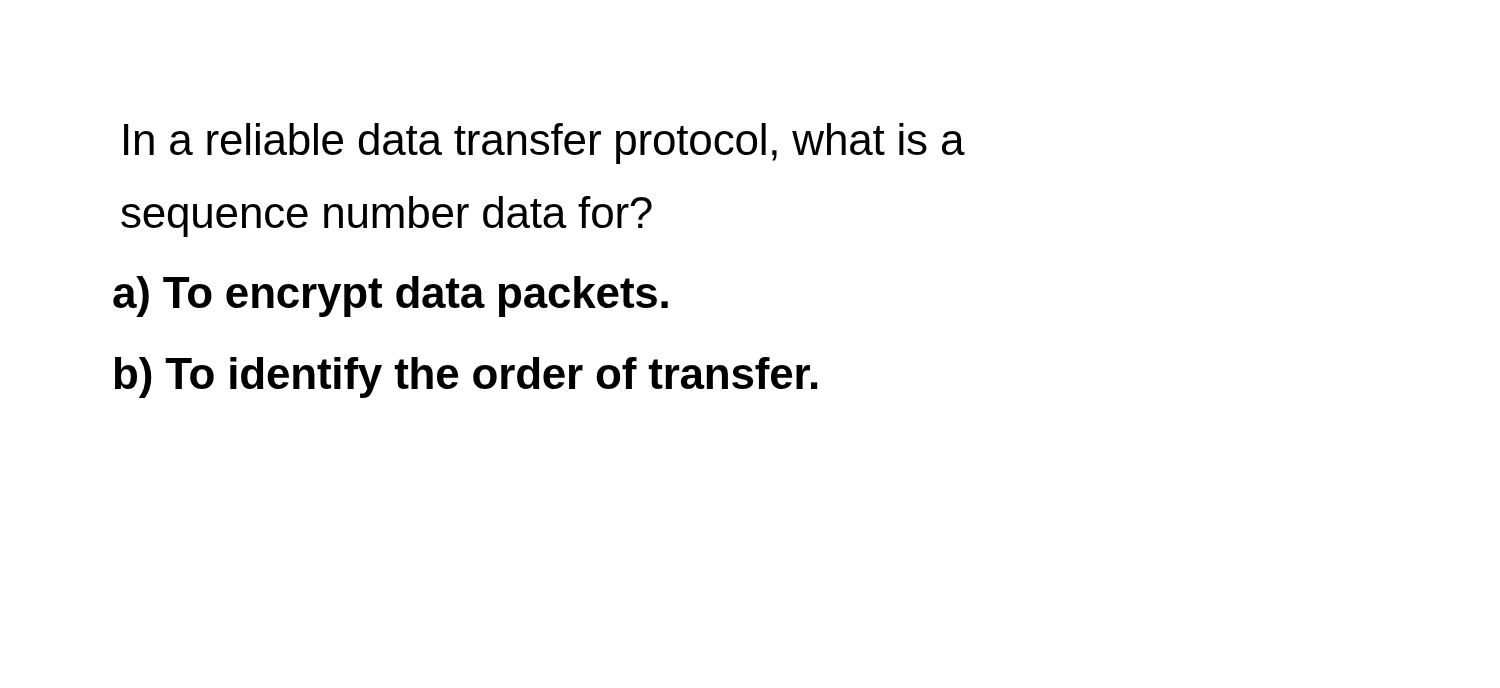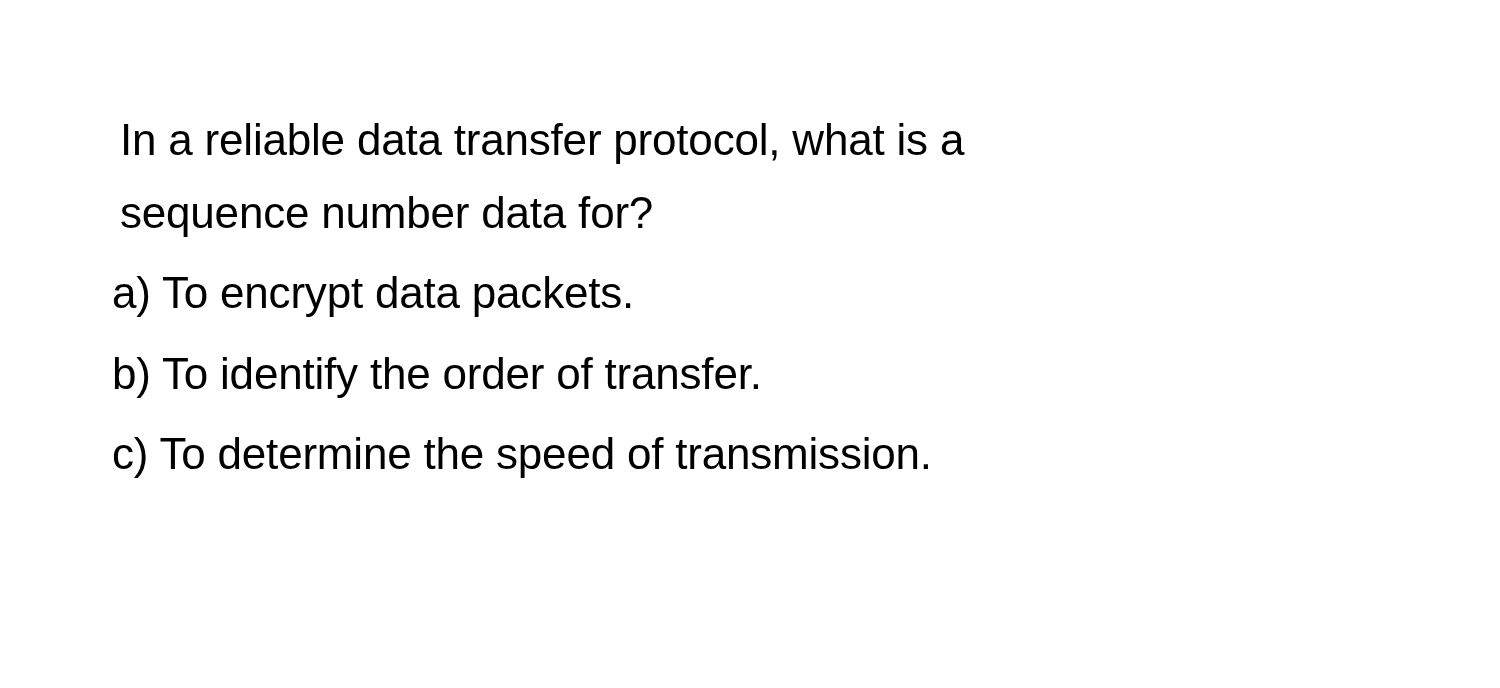--- a/index.html
+++ b/index.html
@@ -18,26 +18,26 @@
     .question-block {
       font-size: 44px;
       line-height: 1.65;
       letter-spacing: -0.2px;
     }
     .question-text {
       margin-bottom: 4px;
     }
     .option {
       display: block;
+      font-weight: bold;
     }
   </style>
 </head>
 <body>
 
 <div class="question-block">
   <div class="question-text">
     <span>In a reliable data transfer protocol, what is a</span><br>
     <span>sequence number data for?</span>
   </div>
   <span class="option">a) To encrypt data packets.</span>
   <span class="option">b) To identify the order of transfer.</span>
-  <span class="option">c) To determine the speed of transmission.</span>
 </div>
 
 </body></html>

